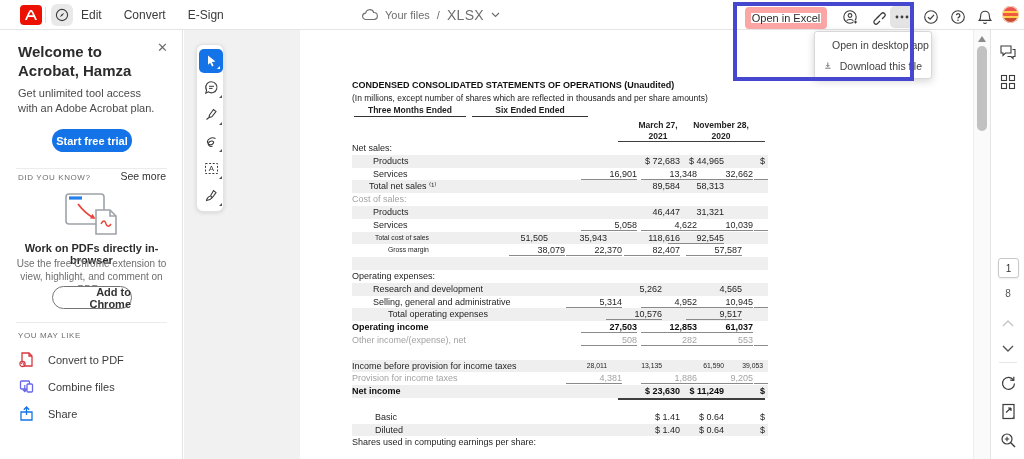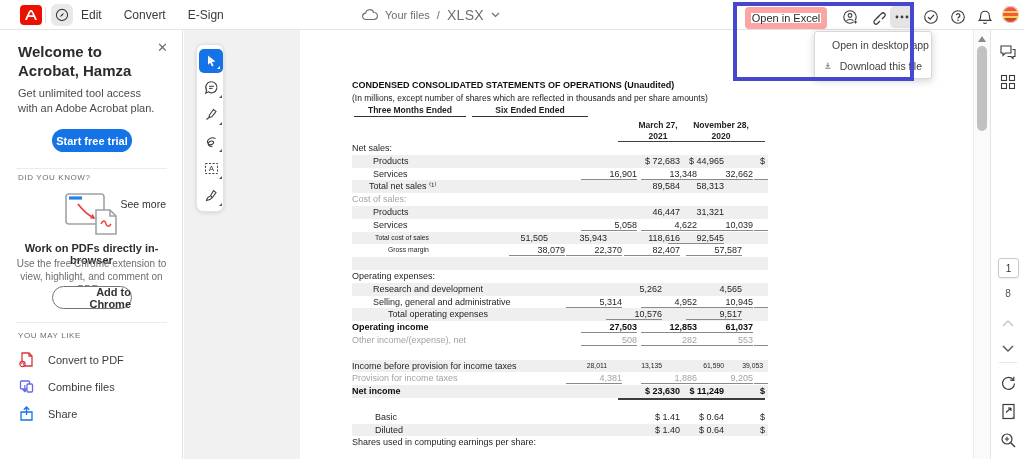--- a/index.html
+++ b/index.html
@@ -35,21 +35,21 @@
   
   .sidebar{position:absolute;left:0;top:30px;width:183px;height:429px;background:#fff;border-right:1px solid #e4e4e4;z-index:5;}
   .sb-close{position:absolute;right:14px;top:12px;font-size:13px;color:#6e6e6e;line-height:12px;}
   .sb-title{position:absolute;left:18px;top:12px;width:135px;font-size:15px;line-height:19px;font-weight:bold;color:#2c2c2c;}
   .sb-body{position:absolute;left:18px;top:56px;width:140px;font-size:11px;line-height:15px;color:#4b4b4b;}
   .btn-trial{position:absolute;left:52px;top:99px;width:80px;height:23px;border-radius:999px;background:#1473e6;color:#fff;
     font-size:11px;font-weight:bold;display:flex;align-items:center;justify-content:center;}
   .sb-div1{position:absolute;left:16px;top:138px;width:151px;height:1px;background:#ececec;}
   .sb-kicker{position:absolute;left:18px;font-size:8px;letter-spacing:.6px;color:#6e6e6e;}
   .k1{top:143px;} .k2{top:301px;}
-  .see-more{position:absolute;right:16px;top:140px;font-size:10.5px;color:#323232;margin-top:28px;}
+  .see-more{position:absolute;right:16px;top:140px;font-size:10.5px;color:#323232;}
   .sb-illus{position:absolute;left:58px;top:158px;}
   .promo-title{position:absolute;left:8px;top:212px;width:167px;text-align:center;font-size:11px;font-weight:bold;color:#2c2c2c;}
   .promo-body{position:absolute;left:14px;top:227px;width:155px;text-align:center;font-size:10px;line-height:13px;color:#6e6e6e;}
   .btn-chrome{position:absolute;left:52px;top:256px;width:80px;height:23px;border-radius:999px;border:1.5px solid #747474;background:#fff;
     font-size:11px;font-weight:bold;color:#323232;display:flex;align-items:center;justify-content:center;text-align:right;}
   .sb-div2{position:absolute;left:16px;top:292px;width:151px;height:1px;background:#ececec;}
   .sb-list{position:absolute;left:18px;top:316px;width:150px;}
   .sb-item{height:27px;display:flex;align-items:center;gap:13px;font-size:11px;color:#3b3b3b;}
 
   

